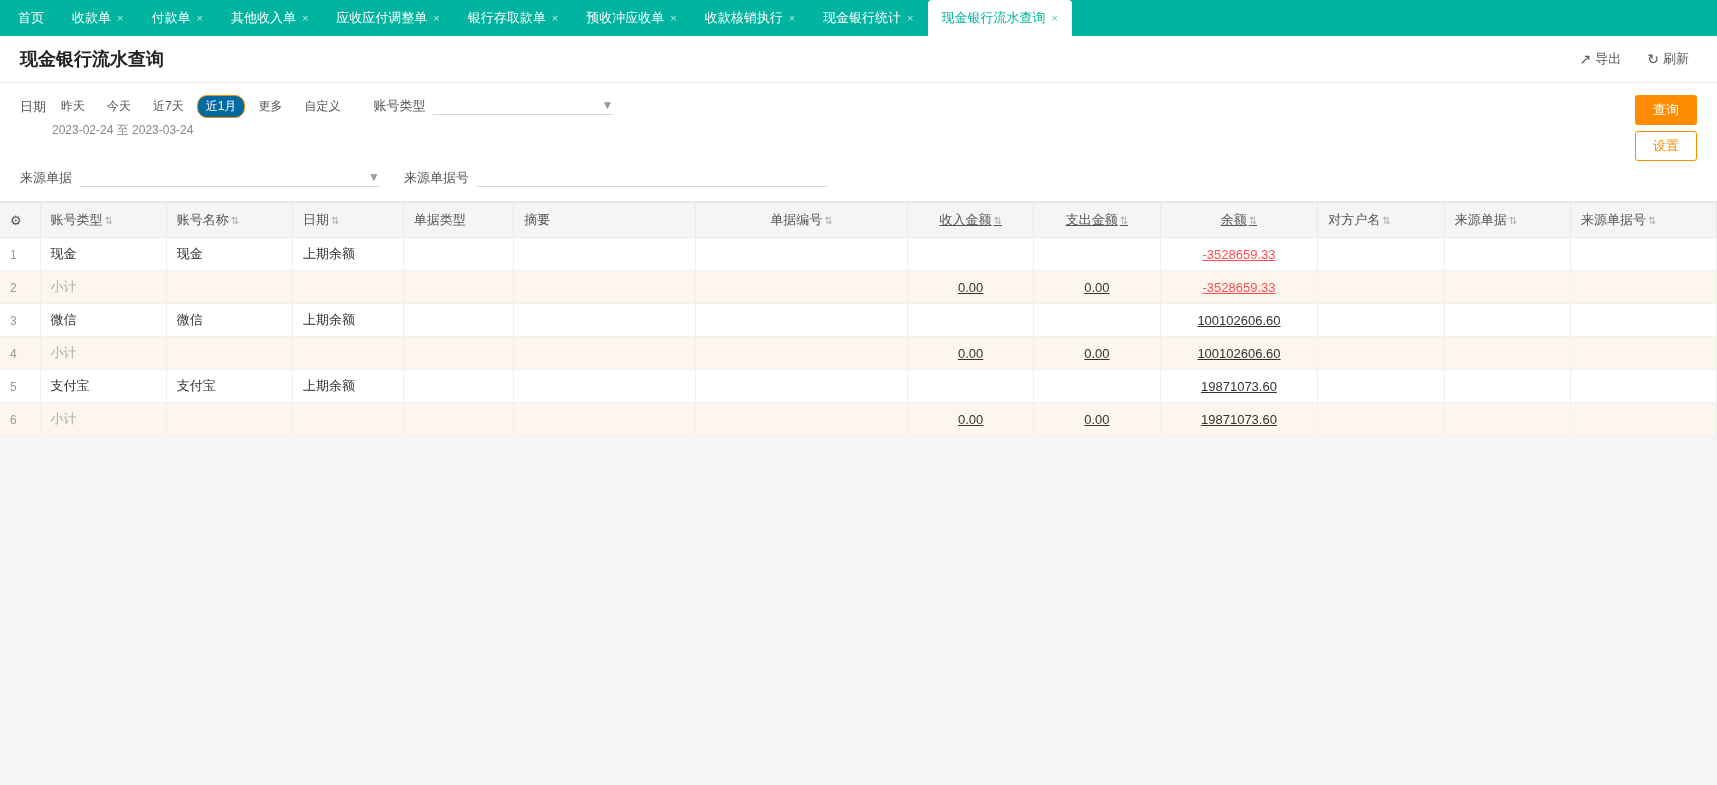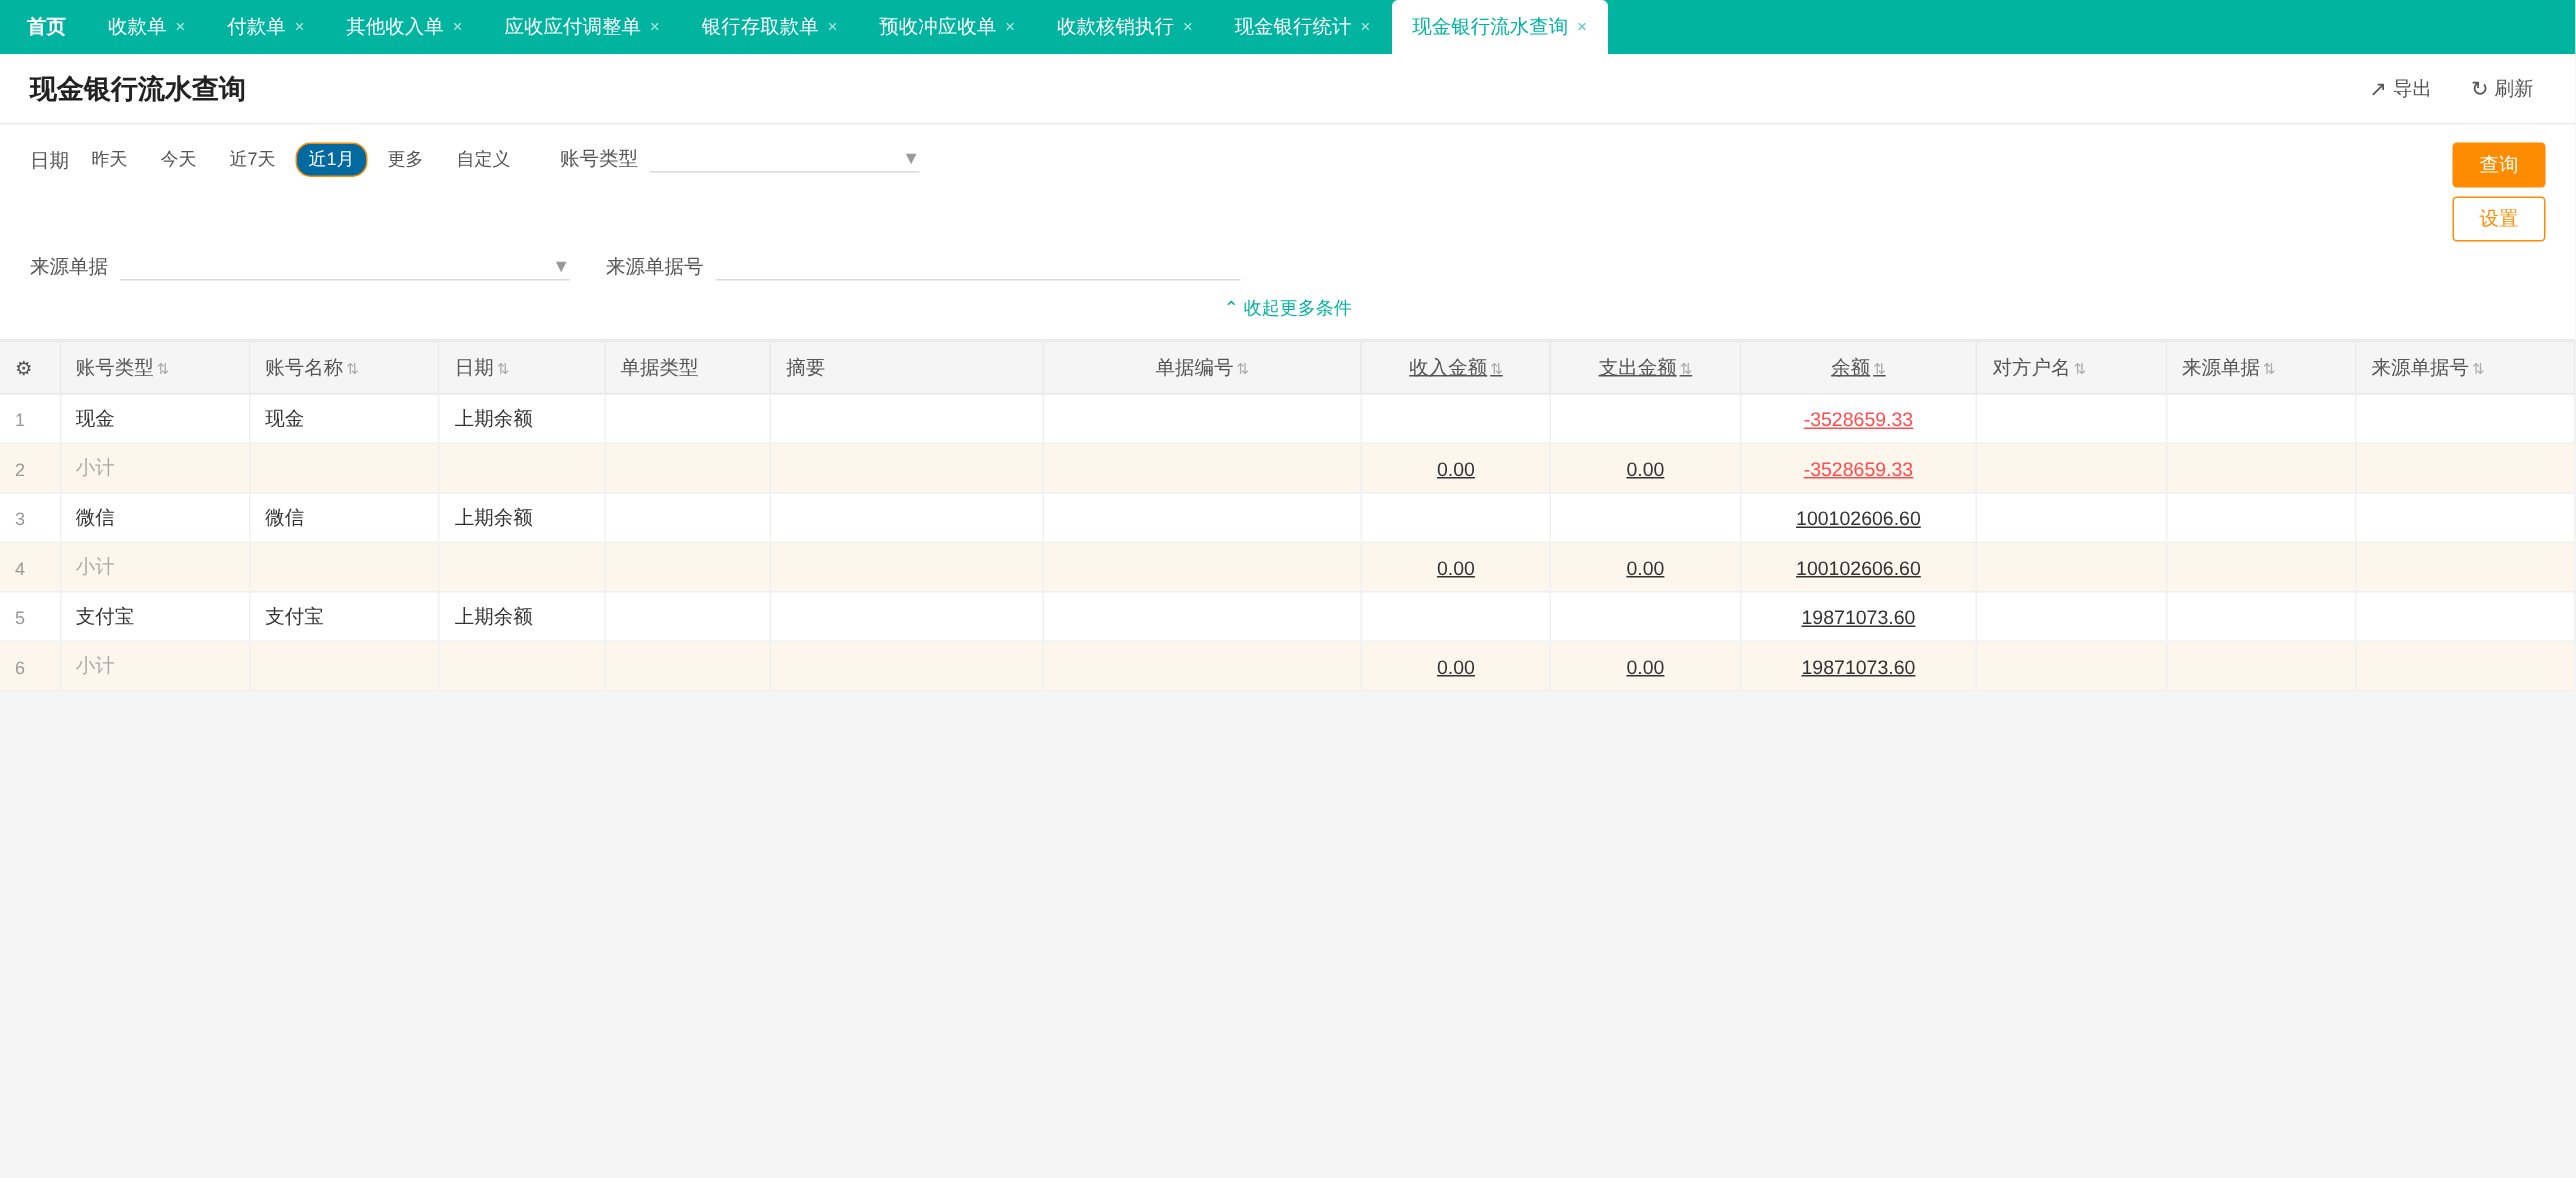--- a/index.html
+++ b/index.html
@@ -25,21 +25,21 @@
       display: flex;
       align-items: center;
       gap: 4px;
     }
     .nav-item.active {
       background: #fff;
       color: #00b4a0;
       border-radius: 4px 4px 0 0;
     }
     .nav-item .close-x { font-size: 11px; opacity: 0.7; margin-left: 2px; }
-    .nav-home { font-weight: bold; }
+    .nav-home { font-weight: normal; }
 
     
     .page-header {
       background: #fff;
       padding: 10px 20px;
       display: flex;
       align-items: center;
       justify-content: space-between;
       border-bottom: 1px solid #e8e8e8;
     }
@@ -216,20 +216,23 @@
         <span class="filter-label">日期</span>
         <div class="date-quick-btns">
           <span class="date-btn">昨天</span>
           <span class="date-btn">今天</span>
           <span class="date-btn">近7天</span>
           <span class="date-btn active">近1月</span>
           <span class="date-btn">更多</span>
           <span class="date-btn">自定义</span>
         </div>
       </div>
+      <div style="padding-left:28px;">
+        <span class="date-range">2023-02-24 至 2023-03-24</span>
+      </div>
     </div>
 
     <div style="display:flex; align-items:center; gap:8px; margin-top:2px;">
       <span class="filter-label">账号类型</span>
       <div class="filter-select-wrap" style="min-width:180px;">
         <span class="filter-select-placeholder"></span>
         <span class="chevron-icon">▼</span>
       </div>
     </div>
 
@@ -249,23 +252,20 @@
       </div>
     </div>
     <div class="filter-item">
       <span class="filter-label">来源单据号</span>
       <div class="filter-input-wrap" style="min-width:350px;">
         <input type="text" class="filter-input" placeholder="" style="">
       </div>
     </div>
   </div>
 
-  <div class="collapse-bar">
-    <span>⌃ 收起更多条件</span>
-  </div>
 </div>
 
 <div class="table-container">
   <table>
     <thead>
       <tr>
         <th style="width:40px;">
           <span style="cursor:pointer;">⚙</span>
         </th>
         <th>

